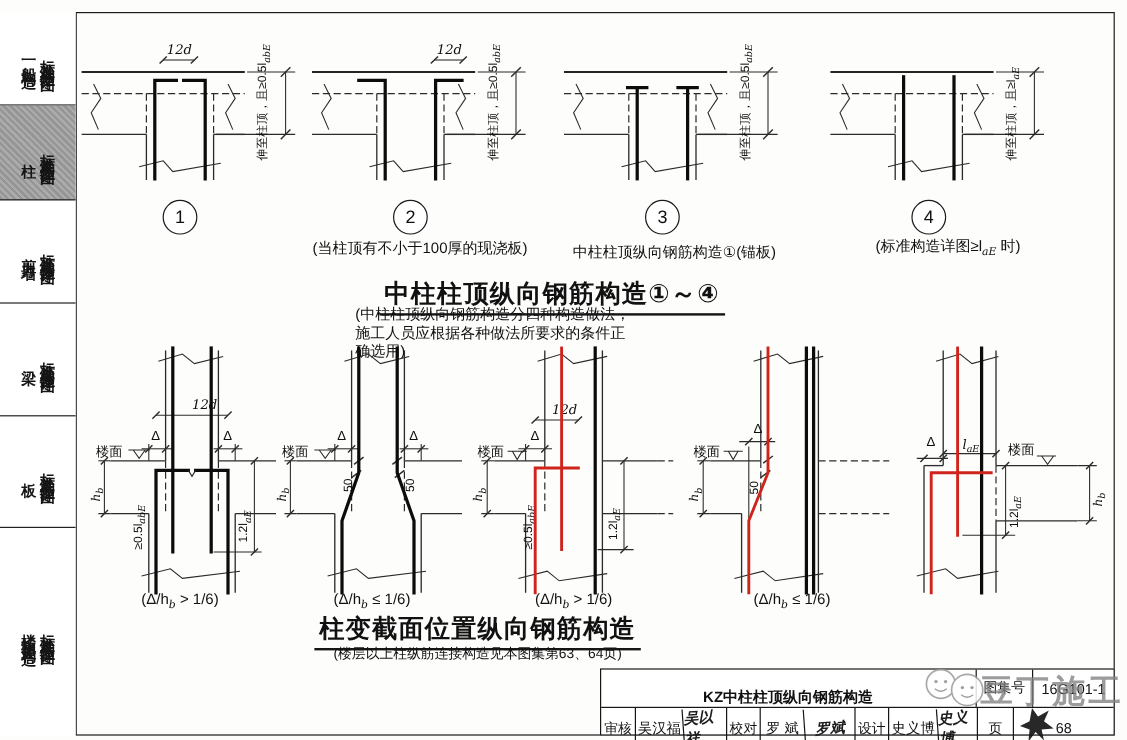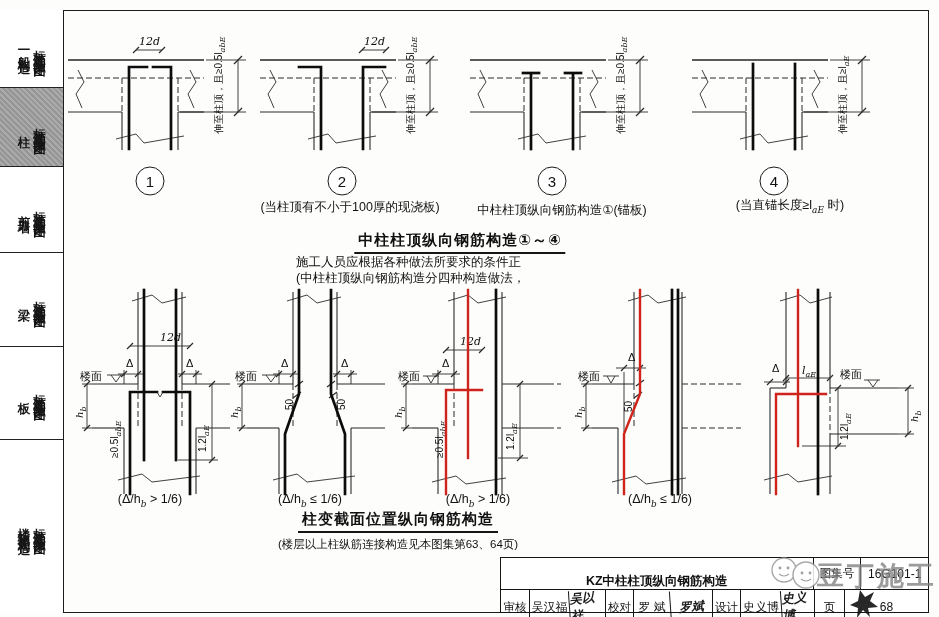--- a/index.html
+++ b/index.html
@@ -30,21 +30,21 @@
   svg text{fill:#0e0e0e;}
   .t11{font-size:11px;} .t10{font-size:10px;}
   .ti{font-style:italic;font-family:"DejaVu Serif","Liberation Serif",serif;}
   
   .circ{width:27px;height:27px;border:1.7px solid #1b1b1b;border-radius:50%;
         display:flex;align-items:center;justify-content:center;font-size:15px;background:#fff;
         transform:translate(-50%,-50%);}
   
   .cap{transform:translateX(-50%);font-size:12.5px;white-space:nowrap;}
   .cap sub{font-size:9px;}
-  .h1{transform:translateX(-50%);font-size:15px;font-weight:700;letter-spacing:1px;
+  .h1{transform:translateX(-50%);font-size:21px;font-weight:700;letter-spacing:1px;
       border-bottom:2.4px solid #161616;padding:0 4px 2px 4px;white-space:nowrap;}
   .note{font-size:12.5px;line-height:15.5px;white-space:nowrap;}
   .h2note{transform:translateX(-50%);font-size:11.5px;white-space:nowrap;}
   
   .tblock{left:500px;top:557px;width:429px;height:56px;border:1.6px solid #161616;
           box-sizing:border-box;background:#fff;display:flex;flex-direction:column;}
   .tb-r1{height:33px;display:flex;border-bottom:1.4px solid #161616;box-sizing:border-box;}
   .tb-r2{flex:1;display:flex;}
   .tb-c{border-left:1.2px solid #161616;box-sizing:border-box;display:flex;
         align-items:center;justify-content:center;overflow:hidden;}
@@ -231,26 +231,27 @@
   </div>
 <div class="abs circ" style="left:552px;top:181px">
     <span>3</span>
   </div>
 <div class="abs circ" style="left:774px;top:181px">
     <span>4</span>
   </div>
 
 <div class="abs cap" style="left:350px;top:199px">(当柱顶有不小于100厚的现浇板)</div>
 <div class="abs cap" style="left:562px;top:202px">中柱柱顶纵向钢筋构造①(锚板)</div>
-<div class="abs cap" style="left:790px;top:197px"><span>(当直锚长度≥l</span><sub class="ti">aE</sub><span> 时)</span></div>
+<div class="abs cap" style="left:790px;top:197px"><span>(标准构造详图≥l</span><sub class="ti">aE</sub><span> 时)</span></div>
 
 <div class="abs h1" style="left:460px;top:231px">中柱柱顶纵向钢筋构造①～④</div>
 <div class="abs note" style="left:296px;top:255px">
+  <div>(中柱柱顶纵向钢筋构造分四种构造做法，</div>
   <div>施工人员应根据各种做法所要求的条件正</div>
-  <div>(中柱柱顶纵向钢筋构造分四种构造做法，</div>
+  <div>确选用)</div>
 </div>
 
 <svg class="abs" style="left:78px;top:288px" width="165" height="210">
   <g>
     <line class="ln" x1="60" y1="4" x2="60" y2="96"></line>
       <line class="ln" x1="104" y1="4" x2="104" y2="96"></line>
     <polyline class="dim" points="54,13 74,7 84,15 108,9"></polyline>
     <line class="ln" x1="14" y1="96" x2="60" y2="96"></line>
       <line class="ln" x1="104" y1="96" x2="152" y2="96"></line>
     <line class="ln" x1="14" y1="140" x2="46" y2="140"></line>

